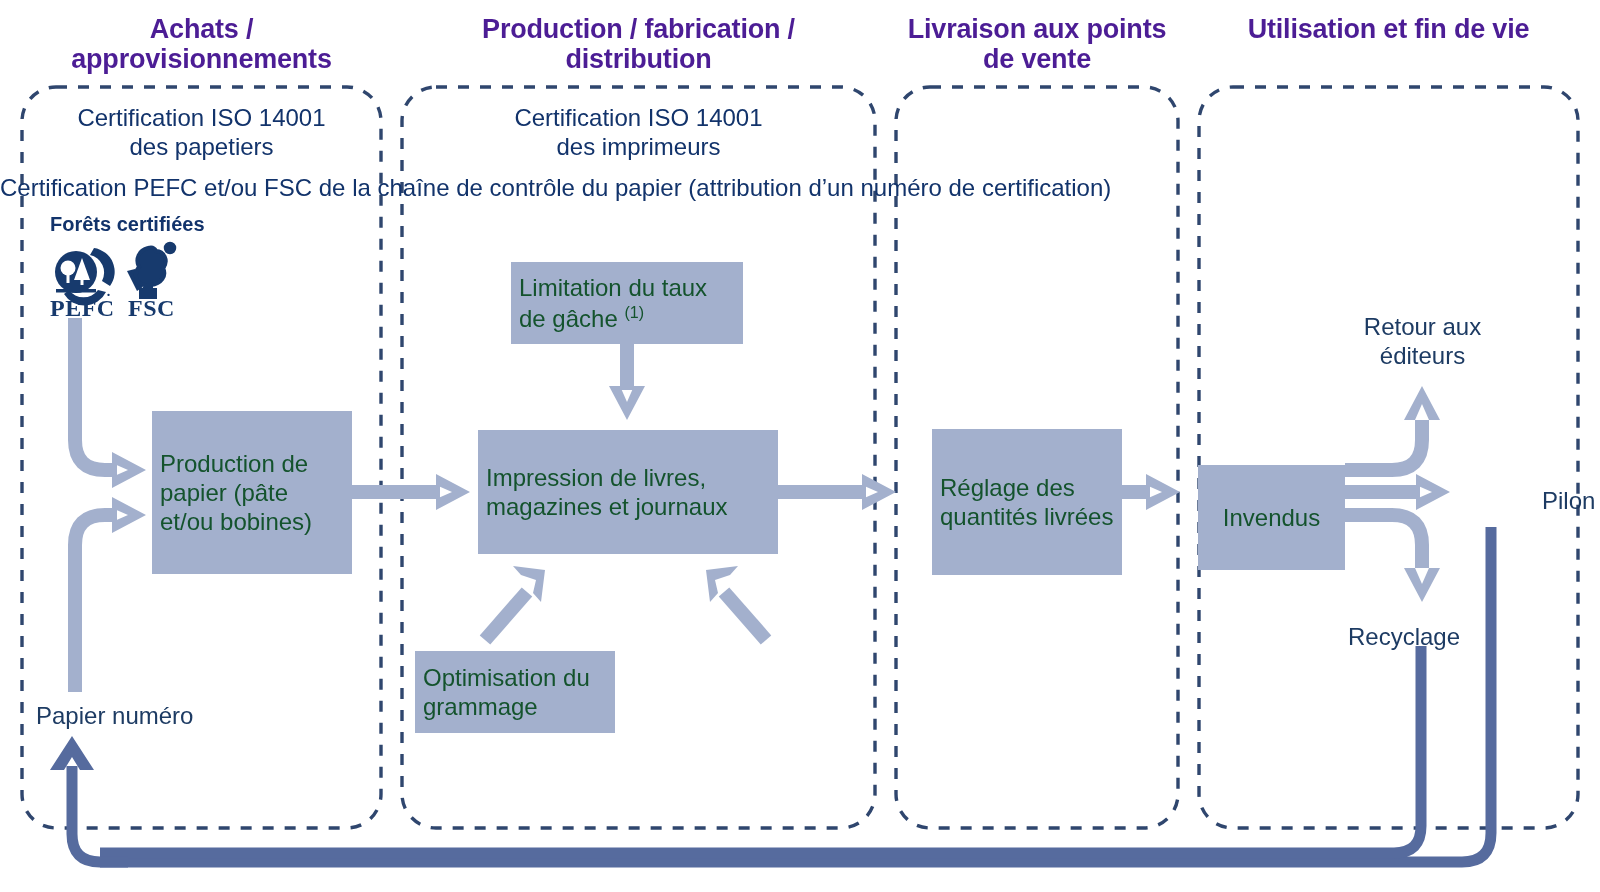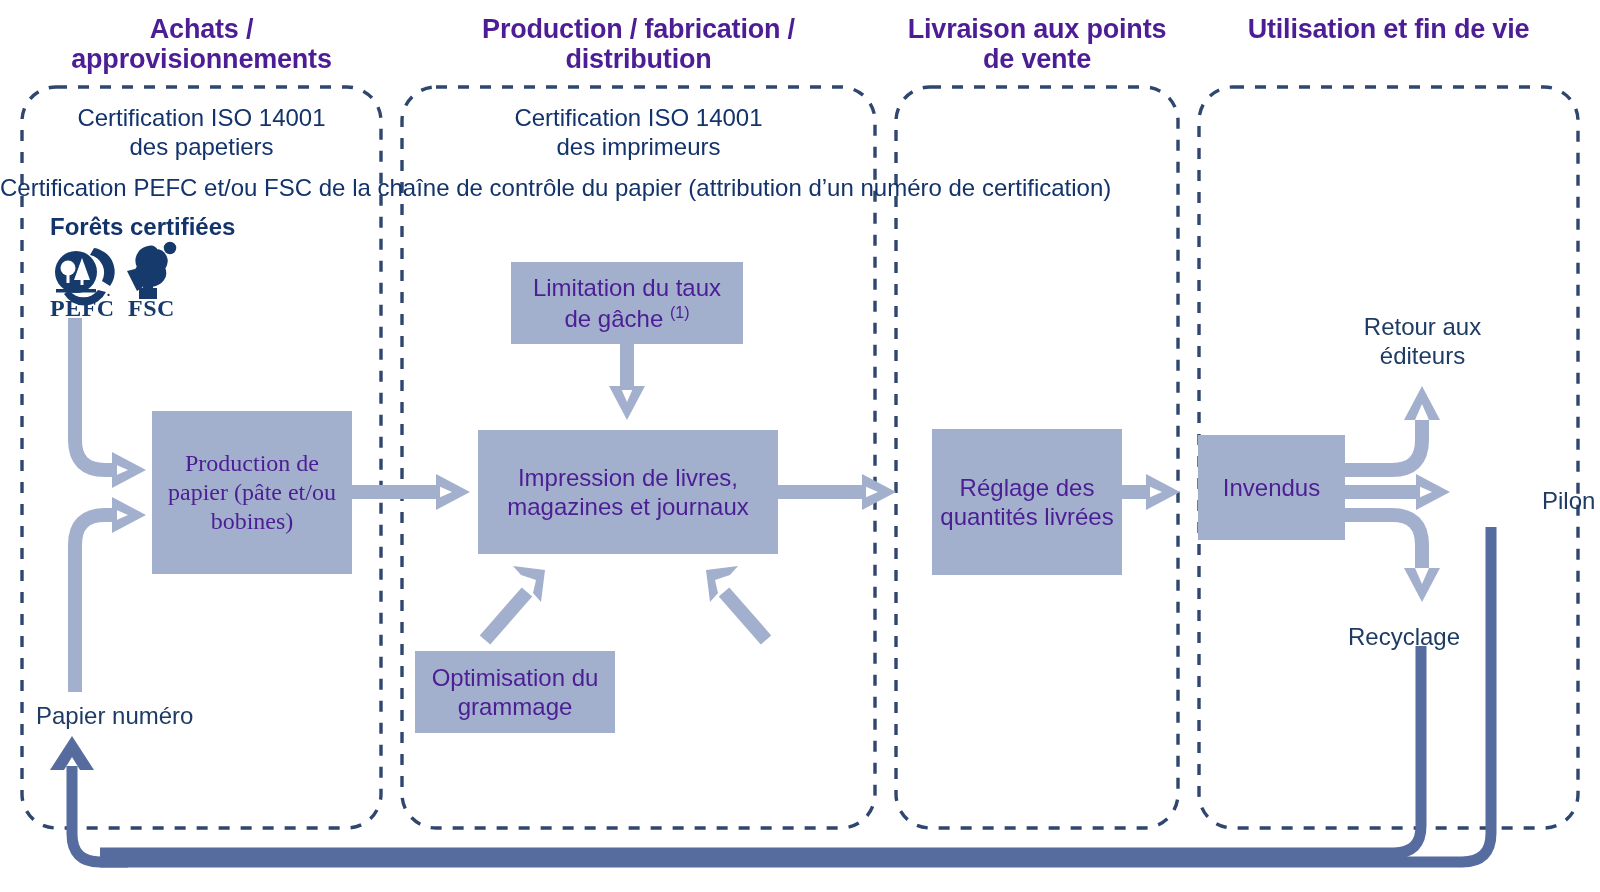--- a/index.html
+++ b/index.html
@@ -41,38 +41,37 @@
     font-size:24px;
     color:#12336b;
     white-space:nowrap;
   }
   .node-box{
     position:absolute;
     background:#a3b0cd;
     display:flex;
     align-items:center;
     justify-content:center;
-    text-align:center;
-    color:#4c1d95;
+    color:#14532d;
     font-size:24px;
     line-height:1.22;
     padding:4px 8px;
     box-sizing:border-box;
   }
   .plain-label{
     position:absolute;
     text-align:center;
     font-size:24px;
     line-height:1.2;
     color:#1d3b63;
     white-space:nowrap;
   }
   .forest-label{
     position:absolute;
-    font-size:24px;
+    font-size:20px;
     font-weight:bold;
     color:#12336b;
     white-space:nowrap;
   }
   .sup{
     font-size:16px;
     vertical-align:super;
   }
 </style>
 </head>
@@ -197,37 +196,37 @@
 
   <div class="cert-label" style="left:402px; top:104px; width:473px;">
     <span>Certification ISO 14001</span><br>
     <span>des imprimeurs</span>
   </div>
 
   <div class="chain-label" style="left:0px; top:174px; width:1600px;">Certification PEFC et/ou FSC de la chaîne de contrôle du papier (attribution d’un numéro de certification)</div>
 
   <div class="forest-label" style="left:50px; top:213px;">Forêts certifiées</div>
 
-  <div class="node-box" style="left:152px; top:411px; width:200px; height:163px;font-family:Liberation Serif, serif;">Production de papier (pâte et/ou bobines)</div>
+  <div class="node-box" style="left:152px; top:411px; width:200px; height:163px;">Production de papier (pâte et/ou bobines)</div>
 
   <div class="node-box" style="left:511px; top:262px; width:232px; height:82px;">
     <span>
       <span>Limitation du taux de gâche</span>
       <span class="sup">(1)</span>
     </span>
   </div>
 
   <div class="node-box" style="left:478px; top:430px; width:300px; height:124px;">Impression de livres, magazines et journaux</div>
 
   <div class="node-box" style="left:415px; top:651px; width:200px; height:82px;">Optimisation du grammage</div>
 
 
   <div class="node-box" style="left:923px; top:429px; width:190px; height:146px;margin-left:9px;">Réglage des quantités livrées</div>
 
-  <div class="node-box" style="left:1198px; top:435px; width:147px; height:105px;">Invendus</div>
+  <div class="node-box" style="left:1198px; top:465px; width:147px; height:105px;">Invendus</div>
 
   <div class="plain-label" style="left:36px; top:702px;">Papier numéro</div>
 
   <div class="plain-label" style="left:1320px; top:313px; width:205px; white-space:normal;">
     Retour aux éditeurs
   </div>
 
   <div class="plain-label" style="left:1542px; top:487px;">Pilon</div>
 
   <div class="plain-label" style="left:1348px; top:623px;">Recyclage</div>

